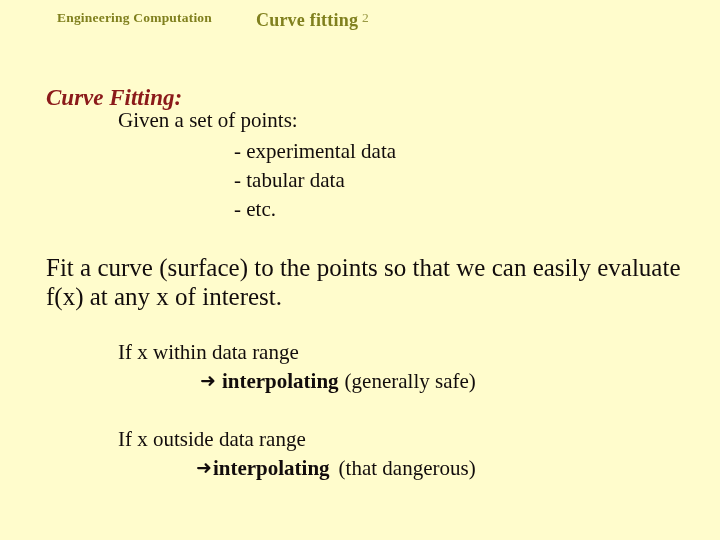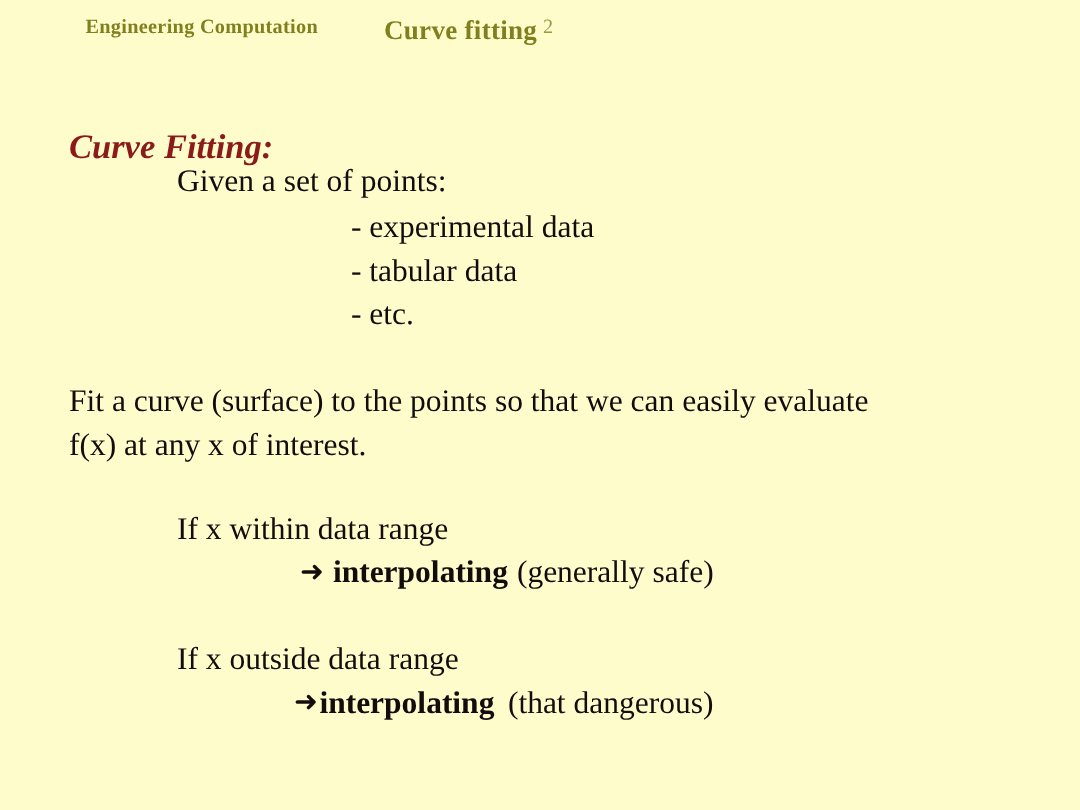--- a/index.html
+++ b/index.html
@@ -87,21 +87,21 @@
   .lvl2 {
     position: absolute;
     left: 190px;
     font-size: 21px;
     line-height: 29px;
     margin-left: 44px;
   }
   .lvl0 {
     position: absolute;
     left: 46px;
-    font-size: 21px;
+    font-size: 25px;
     line-height: 31px;
   }
 
   #given-line        { top: 106px; }
   #dash-line-1       { top: 137px; }
   #dash-line-2       { top: 166px; }
   #dash-line-3       { top: 195px; }
 
   #para-line-1       { top: 252px; }
   #para-line-2       { top: 281px; }

